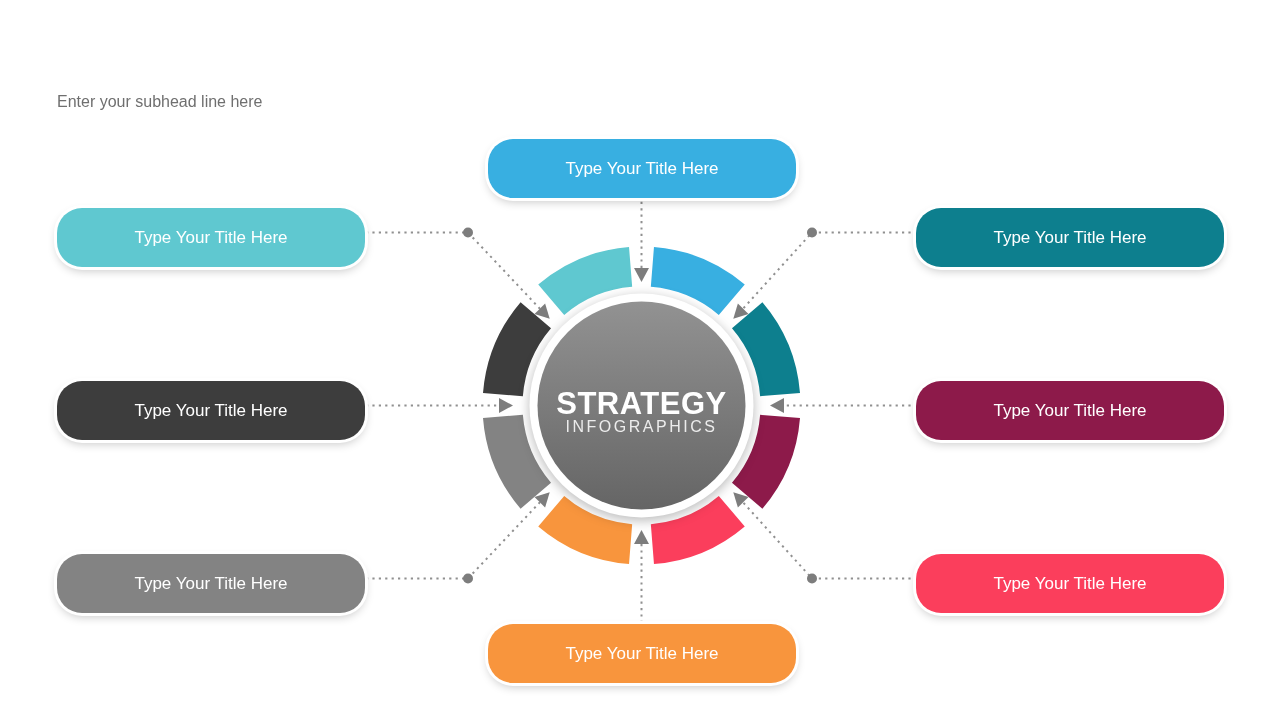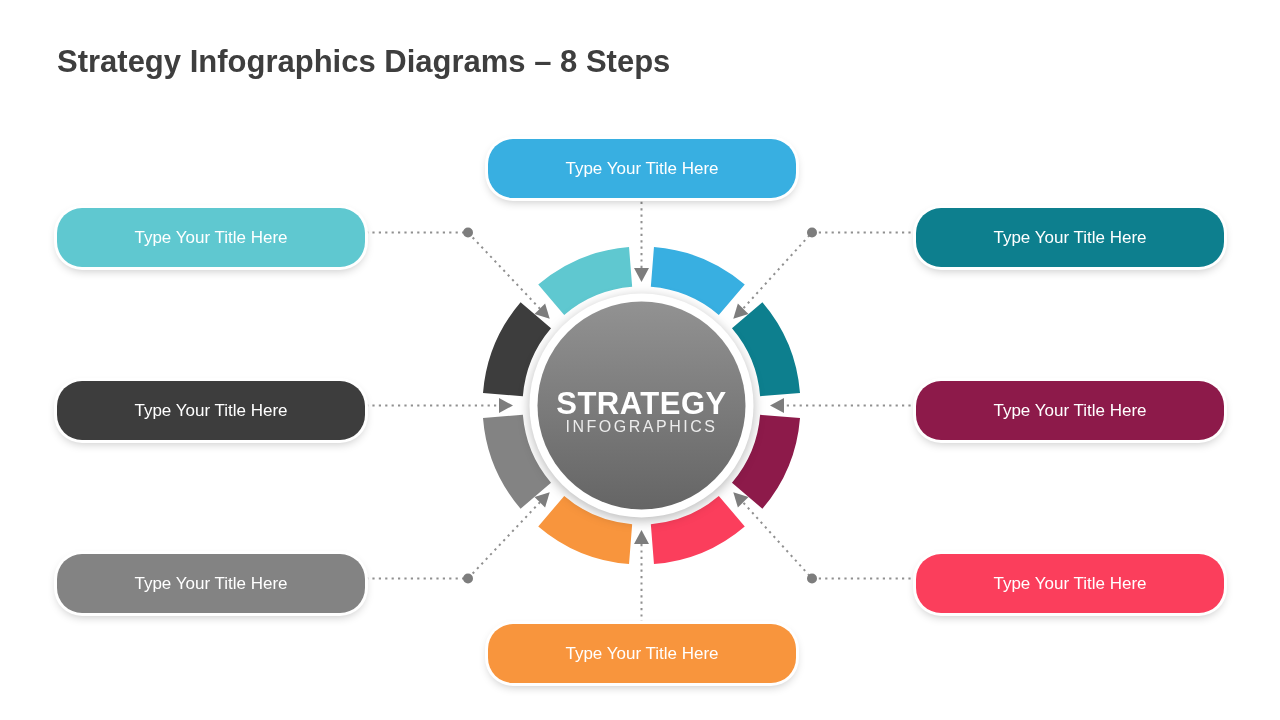--- a/index.html
+++ b/index.html
@@ -36,21 +36,21 @@
   }
   .center-subtitle{
     font-size:16px;font-weight:400;fill:#ececec;letter-spacing:2.5px;
   }
 </style>
 </head>
 <body>
 
 <div class="page">
 
-  <h1 class="page-title">Strategy Infographics Diagrams – 8 Steps</h1>
+  <p class="page-subhead">Enter your subhead line here</p>
 
   <svg id="diagram-svg" width="1280" height="720" viewBox="0 0 1280 720">
     <defs>
       <linearGradient id="centerGrad" x1="0" y1="0" x2="0" y2="1">
         <stop id="grad-stop-top" offset="0" stop-color="#929292"></stop>
         <stop id="grad-stop-bottom" offset="1" stop-color="#656565"></stop>
       </linearGradient>
     </defs>
     <g id="connector-layer">
         <polyline points="641.5,189 641.5,272" fill="none" stroke="#909090" stroke-width="2" stroke-dasharray="2.2 4.2"></polyline>

